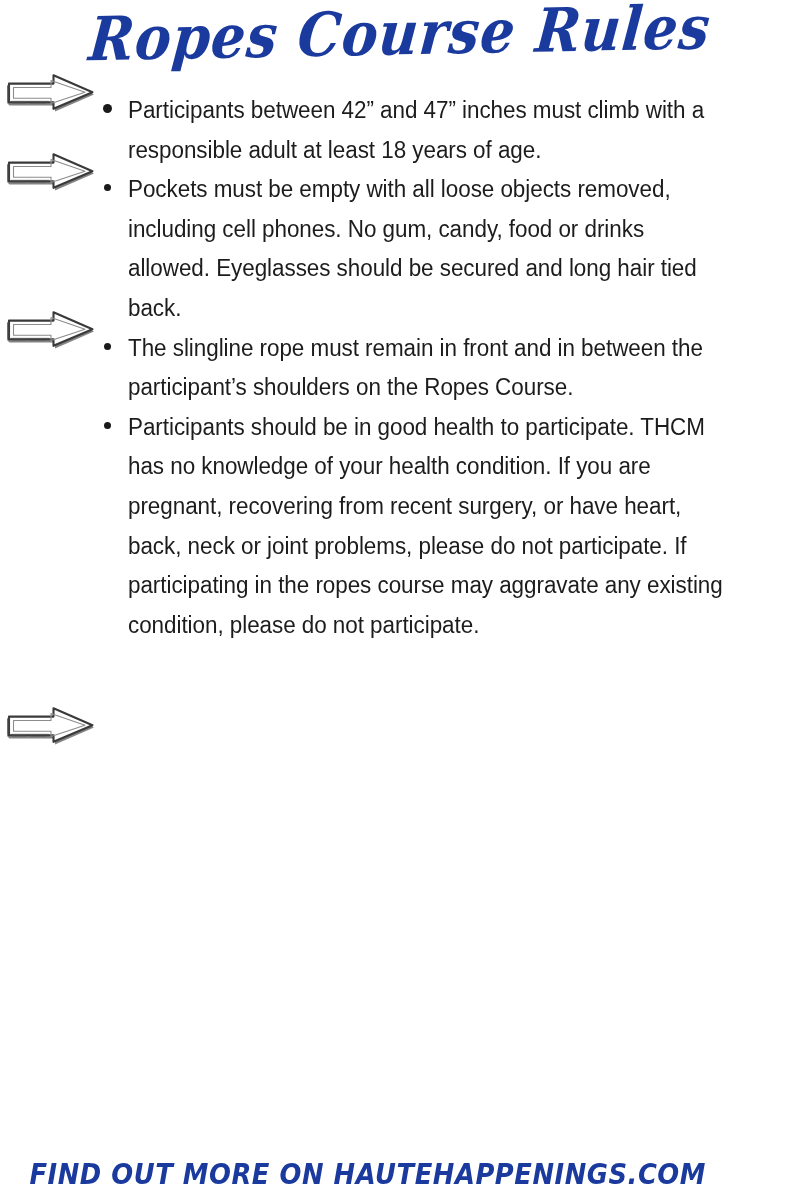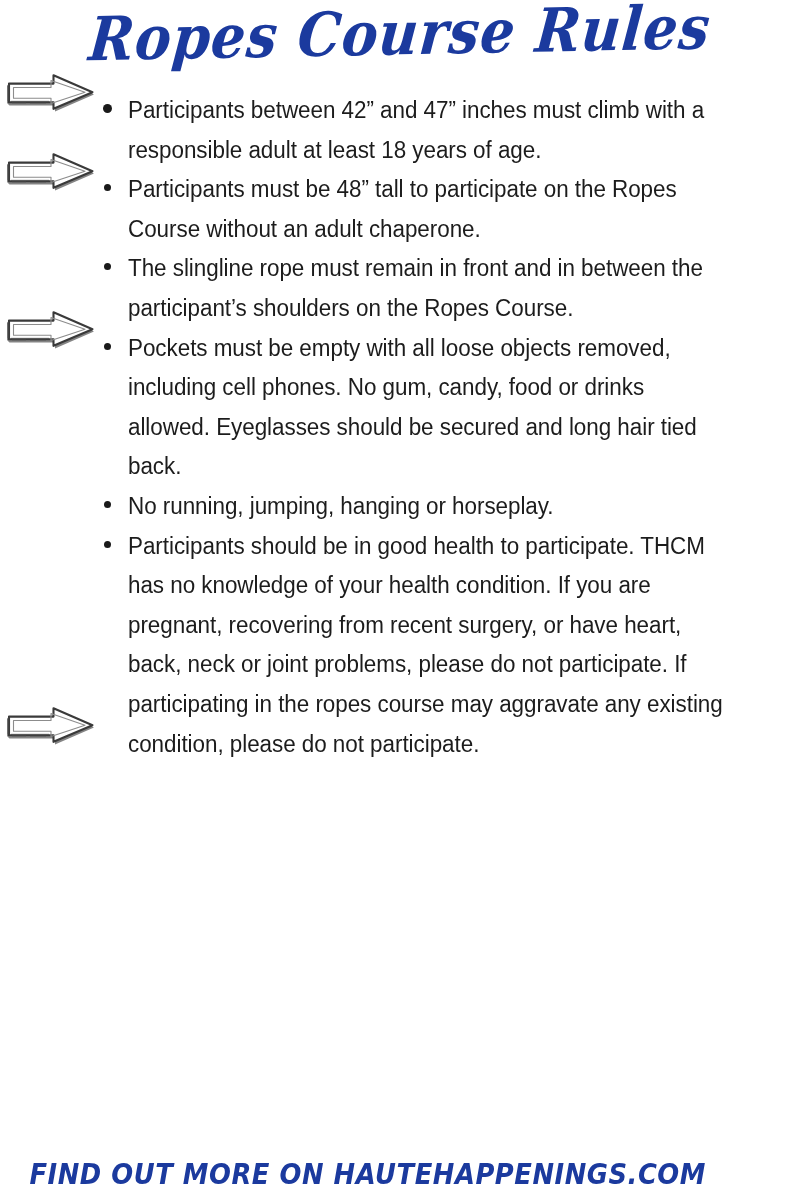--- a/index.html
+++ b/index.html
@@ -132,39 +132,27 @@
   <div class="rules" id="rules-list">
       <div class="rule-row">
         <div class="rule-body">
           <span class="bullet big" style="background: rgb(26, 26, 26);"></span>
           <span class="rule-text" style="color: rgb(28, 28, 28);">Participants between 42” and 47” inches must climb with a responsible adult at least 18 years of age.</span>
         </div>
       </div>
       <div class="rule-row">
         <div class="rule-body">
           <span class="bullet" style="background: rgb(26, 26, 26);"></span>
-          <span class="rule-text" style="color: rgb(28, 28, 28);">Participants must be 48” tall to participate on the Ropes Course without an adult chaperone.</span>
+          <span class="rule-text" style="color: rgb(28, 28, 28);">Pockets must be empty with all loose objects removed, including cell phones. No gum, candy, food or drinks allowed. Eyeglasses should be secured and long hair tied back.</span>
         </div>
       </div>
       <div class="rule-row">
         <div class="rule-body">
           <span class="bullet" style="background: rgb(26, 26, 26);"></span>
           <span class="rule-text" style="color: rgb(28, 28, 28);">The slingline rope must remain in front and in between the participant’s shoulders on the Ropes Course.</span>
-        </div>
-      </div>
-      <div class="rule-row">
-        <div class="rule-body">
-          <span class="bullet" style="background: rgb(26, 26, 26);"></span>
-          <span class="rule-text" style="color: rgb(28, 28, 28);">Pockets must be empty with all loose objects removed, including cell phones. No gum, candy, food or drinks allowed. Eyeglasses should be secured and long hair tied back.</span>
-        </div>
-      </div>
-      <div class="rule-row">
-        <div class="rule-body">
-          <span class="bullet" style="background: rgb(26, 26, 26);"></span>
-          <span class="rule-text" style="color: rgb(28, 28, 28);">No running, jumping, hanging or horseplay.</span>
         </div>
       </div>
       <div class="rule-row">
         <div class="rule-body">
           <span class="bullet" style="background: rgb(26, 26, 26);"></span>
           <span class="rule-text" style="color: rgb(28, 28, 28);">Participants should be in good health to participate. THCM has no knowledge of your health condition. If you are pregnant, recovering from recent surgery, or have heart, back, neck or joint problems, please do not participate. If participating in the ropes course may aggravate any existing condition, please do not participate.</span>
         </div>
       </div>
     </div>
 

